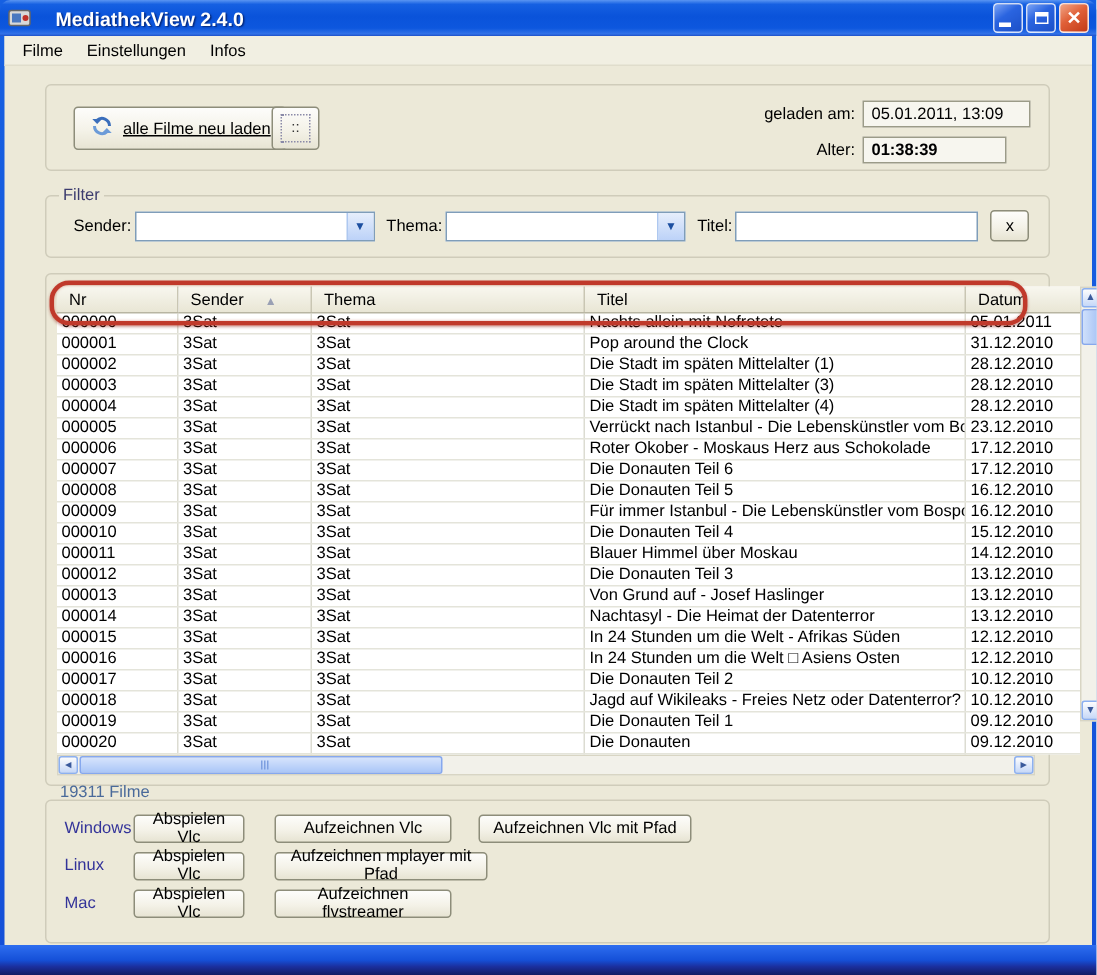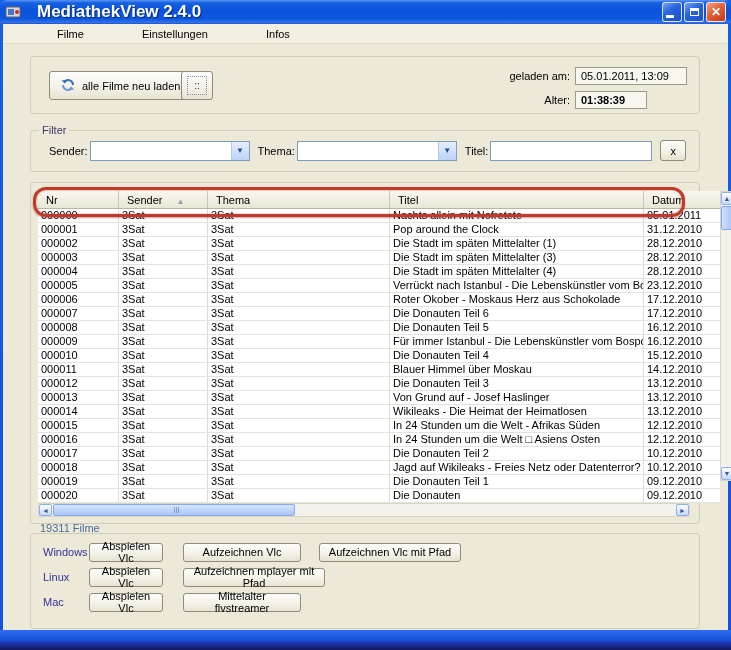--- a/index.html
+++ b/index.html
@@ -5,54 +5,54 @@
   html,body{margin:0;padding:0;}
   body{width:731px;height:650px;overflow:hidden;font-family:"Liberation Sans",sans-serif;background:#fff;}
   .window{width:731px;height:650px;display:flex;flex-direction:column;}
 
   
   .titlebar{height:24px;flex:0 0 24px;border-radius:7px 7px 0 0;
     background:linear-gradient(180deg,#5a95f2 0%,#2a6cе8 6%,#1660e2 12%,#0a53da 45%,#0d57de 78%,#3272e8 94%,#1e50c8 100%);
     background:linear-gradient(180deg,#5a95f2 0%,#1660e2 12%,#0a53da 45%,#0d57de 78%,#3272e8 94%,#1e50c8 100%);
     display:flex;align-items:center;padding:0 5px;gap:5px;}
   .app-icon{width:16px;height:16px;flex:0 0 16px;}
-  .title-text{color:#fff;font-size:17px;font-weight:bold;text-shadow:1px 1px 1px rgba(0,20,80,.7);flex:1;white-space:nowrap;padding-left:11px;}
+  .title-text{color:#fff;font-size:13px;font-weight:bold;text-shadow:1px 1px 1px rgba(0,20,80,.7);flex:1;white-space:nowrap;padding-left:11px;}
   .win-controls{display:flex;gap:2px;}
   .win-btn{width:20px;height:20px;border-radius:3px;border:1px solid rgba(255,255,255,.8);
     display:flex;align-items:center;justify-content:center;cursor:pointer;box-sizing:border-box;}
   .win-btn.minmax{background:linear-gradient(145deg,#7ba4f5 0%,#2a64e0 40%,#1c50c8 100%);}
   .win-btn.close{background:linear-gradient(145deg,#f0a485 0%,#e06038 45%,#c23a18 100%);}
   .glyph-min{display:block;width:8px;height:3px;background:#fff;margin-top:9px;margin-right:4px;}
   .glyph-max{display:block;width:9px;height:8px;border:1px solid #fff;border-top-width:3px;box-sizing:border-box;}
   .glyph-close{color:#fff;font-size:12px;font-weight:bold;line-height:1;}
 
   
   .inner{flex:1;margin:0 3px;background:#ece9d8;display:flex;flex-direction:column;min-height:0;}
   .window{background:linear-gradient(180deg,#1660e2,#1550d8);}
   .bottom-strip{flex:0 0 20px;background:linear-gradient(180deg,#2e6ef0 0%,#1550d8 50%,#1b2f9e 72%,#121a63 100%);}
 
   .menubar{flex:0 0 19px;display:flex;align-items:center;padding:0 4px;background:#f1efe2;border-bottom:1px solid #e0ddcc;}
-  .menu-item{font-size:11px;color:#000;padding:2px 8px;cursor:default;margin-left:42px;}
+  .menu-item{font-size:11px;color:#000;padding:2px 8px;cursor:default;}
 
   .content{flex:1;padding:12px 0 0 27px;}
   .panel{width:670px;border:1px solid #cfccba;border-radius:4px;box-sizing:border-box;background:#ece9d8;}
 
   
   .toolbar-panel{height:58px;margin-bottom:10px;position:relative;}
   .btn{background:linear-gradient(180deg,#fdfdfb 0%,#f4f2e8 55%,#e7e4d3 100%);
     border:1px solid #8d8d7a;border-radius:3px;font-family:"Liberation Sans",sans-serif;
     font-size:11px;color:#000;display:inline-flex;align-items:center;justify-content:center;cursor:pointer;box-sizing:border-box;}
-  .reload-btn{position:absolute;left:18px;top:14px;height:29px;padding:0 10px;gap:6px;}
+  .reload-btn{position:absolute;left:18px;top:14px;height:29px;padding:0 10px;gap:6px;text-decoration:underline;}
   .small-btn{position:absolute;left:150px;top:14px;width:32px;height:29px;}
   .small-btn .inner-dots{border:1px dotted #8a8aa8;padding:3px 6px;font-size:10px;color:#333;}
   .loaded-grid{position:absolute;right:12px;top:10px;display:grid;grid-template-columns:auto auto;gap:6px 5px;align-items:center;justify-items:end;}
   .fld-label{font-size:11px;color:#000;}
   .field{background:#f7f6ef;border:1px solid #9b9b88;height:18px;padding:0 5px;font-size:11px;display:flex;align-items:center;box-sizing:border-box;}
   .field.loaded{width:112px;}
-  .field.age{width:72px;font-weight:bold;justify-self:start;}
+  .field.age{width:96px;font-weight:bold;justify-self:start;}
 
   
   fieldset.filter-panel{width:670px;height:48px;margin:0 0 10px 0;padding:0;border:1px solid #cfccba;border-radius:4px;box-sizing:border-box;position:relative;}
   fieldset.filter-panel legend{font-size:11px;color:#3c3c6e;margin-left:8px;padding:0 3px;}
   .filter-row{display:flex;align-items:center;padding:4px 10px 0 18px;gap:2px;}
   .flabel{font-size:11px;}
   .combo{display:flex;width:160px;height:20px;border:1px solid #7f9db9;background:#fff;box-sizing:border-box;}
   .combo-text{flex:1;font-size:11px;padding:2px 3px;}
   .combo-arrow{width:17px;background:linear-gradient(180deg,#e6eefc,#bcd2f8);border-left:1px solid #aec8f0;
     color:#1c4fa0;font-size:8px;display:flex;align-items:center;justify-content:center;}
@@ -286,21 +286,21 @@
                   <td class="col0">000013</td>
                   <td class="col1">3Sat</td>
                   <td class="col2">3Sat</td>
                   <td class="col3">Von Grund auf - Josef Haslinger</td>
                   <td class="col4">13.12.2010</td>
                 </tr>
                 <tr>
                   <td class="col0">000014</td>
                   <td class="col1">3Sat</td>
                   <td class="col2">3Sat</td>
-                  <td class="col3">Wikileaks - Die Heimat der Heimatlosen</td>
+                  <td class="col3">Nachtasyl - Die Heimat der Datenterror</td>
                   <td class="col4">13.12.2010</td>
                 </tr>
                 <tr>
                   <td class="col0">000015</td>
                   <td class="col1">3Sat</td>
                   <td class="col2">3Sat</td>
                   <td class="col3">In 24 Stunden um die Welt - Afrikas Süden</td>
                   <td class="col4">12.12.2010</td>
                 </tr>
                 <tr>
@@ -367,21 +367,21 @@
               <button class="btn act-col2">Aufzeichnen Vlc mit Pfad</button>
             </div>
             <div class="action-row">
               <span class="os-label">Linux</span>
               <button class="btn act-col0">Abspielen Vlc</button>
               <button class="btn act-col2">Aufzeichnen mplayer mit Pfad</button>
             </div>
             <div class="action-row">
               <span class="os-label">Mac</span>
               <button class="btn act-col0">Abspielen Vlc</button>
-              <button class="btn act-col1">Mittelalter flvstreamer</button>
+              <button class="btn act-col1">Aufzeichnen flvstreamer</button>
             </div>
           </div>
       </div>
 
     </div>
   </div>
 
   <div class="bottom-strip"></div>
 </div>
 

